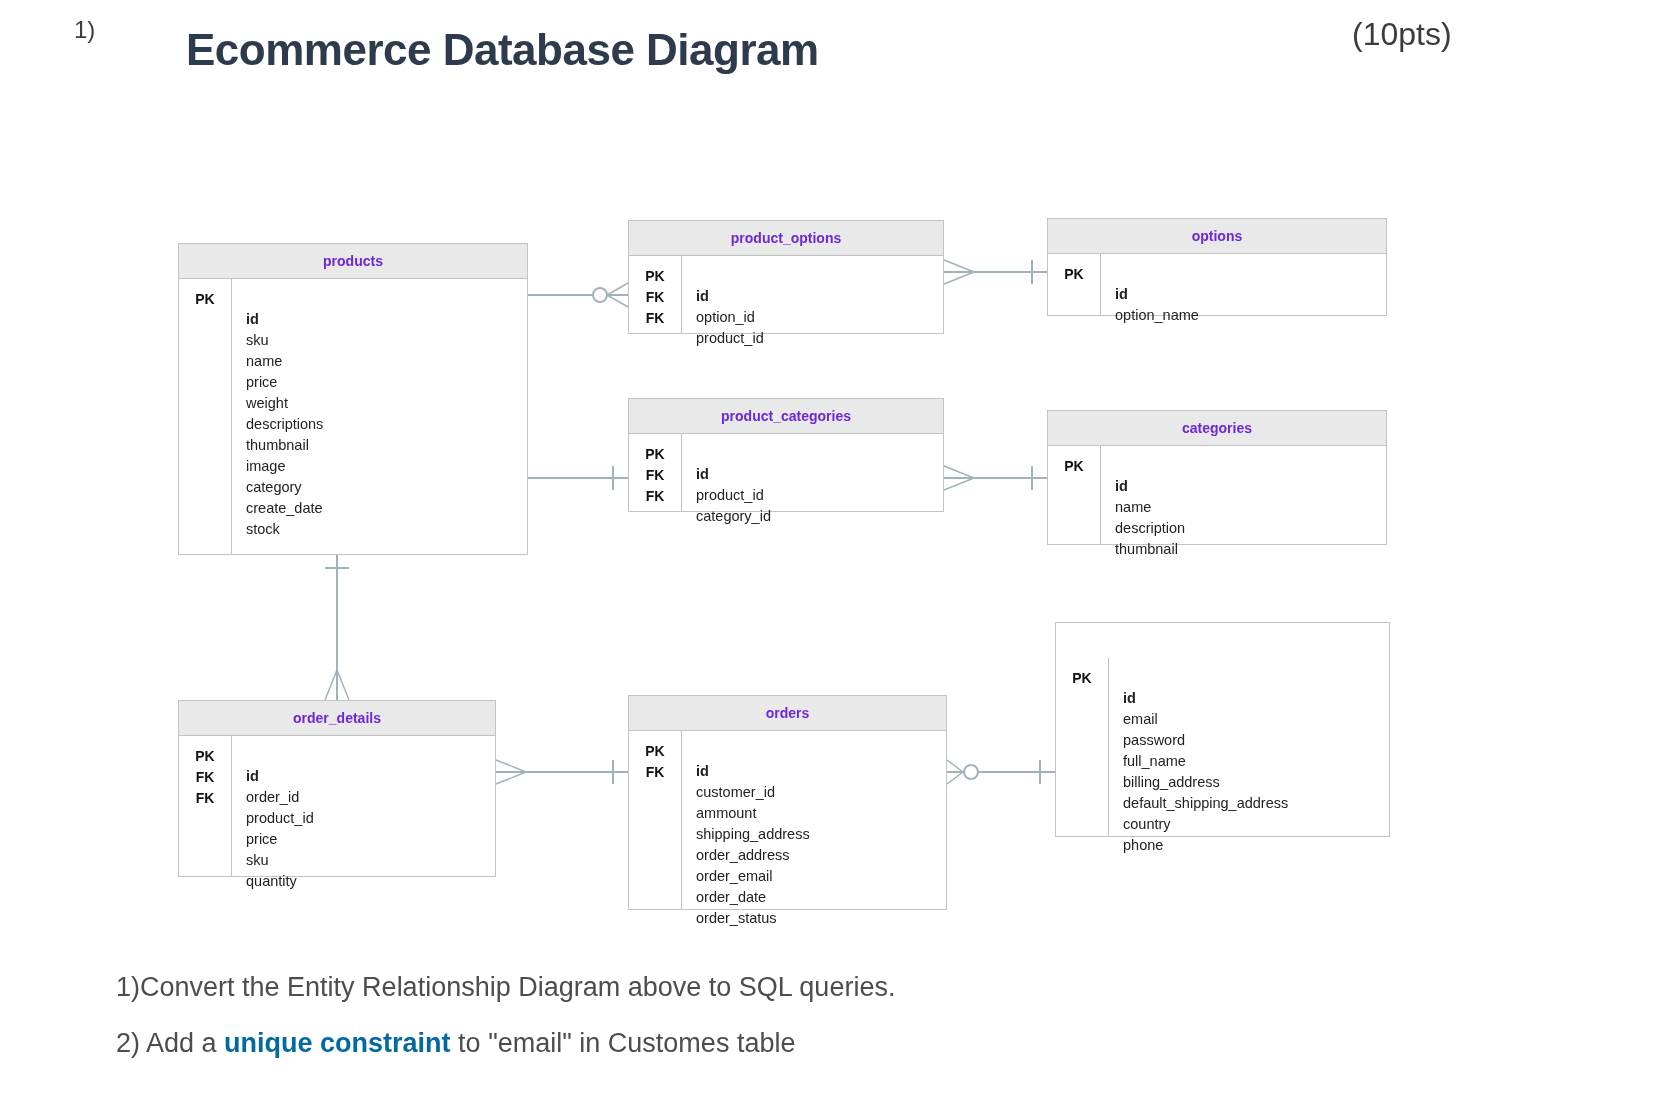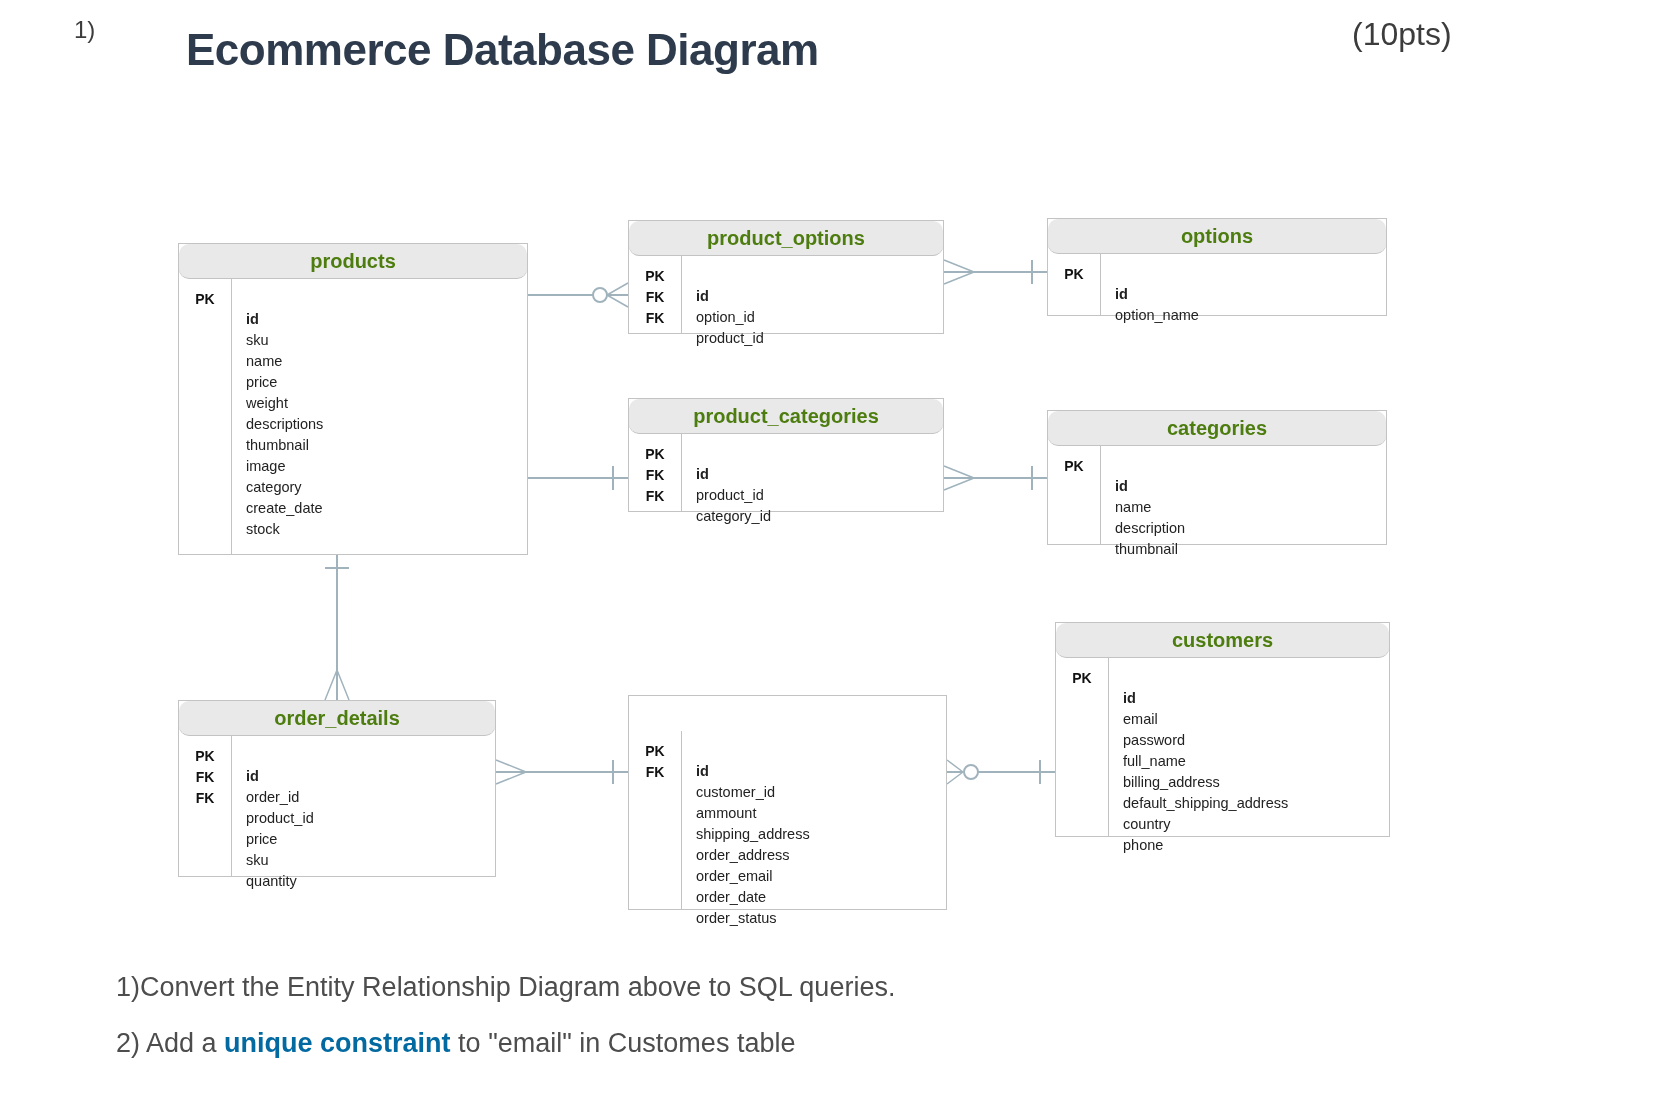--- a/index.html
+++ b/index.html
@@ -7,21 +7,21 @@
           font-family:"Liberation Sans",sans-serif;overflow:hidden;}
 
   .qnum{position:absolute;left:74px;top:16px;font-size:24px;color:#3c3c3c;}
   .title{position:absolute;left:186px;top:24px;font-size:44px;font-weight:bold;
          color:#2d3b4d;letter-spacing:-0.5px;line-height:1.2;}
   .points{position:absolute;left:1352px;top:16px;font-size:32px;color:#3c3c3c;text-align:center;}
 
   .etable{position:absolute;background:#ffffff;border:1px solid #c3c3c3;box-sizing:border-box;}
   .ehead{height:34px;background:#e9e9e9;border-bottom:1px solid #c3c3c3;
          display:flex;align-items:center;justify-content:center;
-         font-size:20px;font-weight:bold;color:#4d7c0f;border-radius:10px;}
+         font-size:14px;font-weight:bold;color:#6d28d9;}
   .ebody{position:absolute;top:35px;left:0;right:0;bottom:0;display:flex;}
   .ekeys{width:52px;flex:none;border-right:1px solid #c3c3c3;padding-top:10px;
          text-align:center;font-weight:bold;font-size:14px;color:#111111;}
   .ekeys div{height:21px;line-height:21px;}
   .efields{flex:1;padding:10px 0 0 14px;font-size:14.5px;color:#222222;margin-top:20px;}
   .efields div{height:21px;line-height:21px;white-space:nowrap;}
   .efields div.pk{font-weight:bold;}
 
   svg.rel{position:absolute;left:0;top:0;pointer-events:none;}
 
@@ -151,21 +151,20 @@
       <div class="efields">
         <div class="pk">id</div>
         <div>name</div>
         <div>description</div>
         <div>thumbnail</div>
       </div>
     </div>
   </div>
 
   <div class="etable" style="left:1055px;top:622px;width:335px;height:215px;">
-    <div class="ehead">customers</div>
     <div class="ebody">
       <div class="ekeys">
         <div>PK</div>
       </div>
       <div class="efields">
         <div class="pk">id</div>
         <div>email</div>
         <div>password</div>
         <div>full_name</div>
         <div>billing_address</div>
@@ -189,20 +188,21 @@
         <div>order_id</div>
         <div>product_id</div>
         <div>price</div>
         <div>sku</div>
         <div>quantity</div>
       </div>
     </div>
   </div>
 
   <div class="etable" style="left:628px;top:695px;width:319px;height:215px;">
+    <div class="ehead">orders</div>
     <div class="ebody">
       <div class="ekeys">
         <div>PK</div>
         <div>FK</div>
       </div>
       <div class="efields">
         <div class="pk">id</div>
         <div>customer_id</div>
         <div>ammount</div>
         <div>shipping_address</div>

